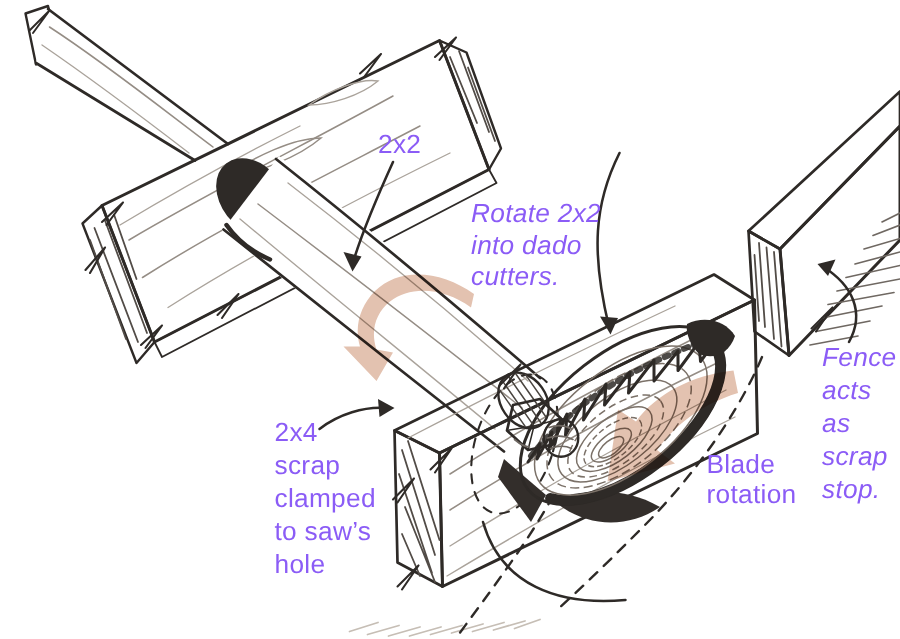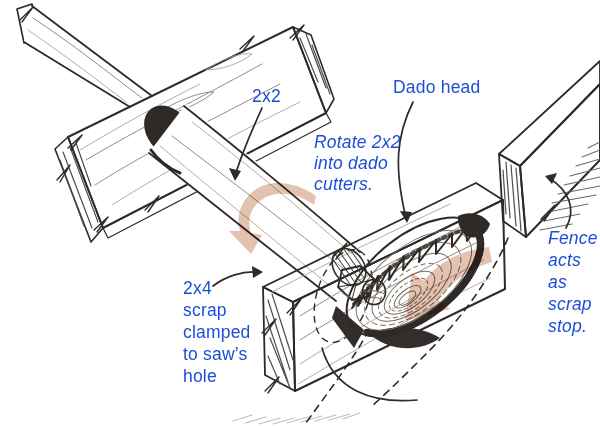--- a/index.html
+++ b/index.html
@@ -1,19 +1,19 @@
 <!DOCTYPE html>
 <html><head>
 <meta charset="utf-8">
 <style>
   html,body{margin:0;padding:0;background:#fff;}
   #stage{position:relative;width:600px;height:426px;background:#ffffff;overflow:hidden;
          font-family:"Liberation Sans",sans-serif;}
   svg{position:absolute;left:0;top:0;}
-  .lbl{position:absolute;font-size:17.5px;line-height:21px;color:#1d4ed8;font-weight:500;
+  .lbl{position:absolute;font-size:17.5px;line-height:21px;color:#8b5cf6;font-weight:500;
        white-space:pre-line;letter-spacing:.2px;}
   .it{font-style:italic;margin-left:13px;}
   .ink{stroke:#2e2a27;fill:none;stroke-linecap:round;stroke-linejoin:round;}
   .grain{stroke:#958d85;fill:none;stroke-width:1;stroke-linecap:round;}
   .grain2{stroke:#aaa39b;fill:none;stroke-width:.9;stroke-linecap:round;}
   .hatch{stroke:#524c47;fill:none;stroke-width:1.2;stroke-linecap:round;}
   .shade{stroke:#6f6862;fill:none;stroke-width:1.1;stroke-linecap:round;}
   .ring{stroke:#7b7168;fill:none;stroke-width:1;}
   .pink{fill:#e3c2b0;mix-blend-mode:multiply;}
   .gshadow{stroke:#c6beb5;stroke-width:1.2;fill:none;stroke-linecap:round;}
@@ -177,26 +177,27 @@
   </g>
   <g fill="#2e2a27" stroke="none">
     <path d="M235,181 L229,168 L241,171 Z"></path>
     <path d="M407,223 L400,211 L412,212 Z"></path>
     <path d="M263,272 L252,266 L253,278 Z"></path>
     <path d="M545,176 L557,173 L552,184 Z"></path>
   </g>
 </svg>
 
   <div class="lbl" style="left:252px;top:86px">2x2</div>
-  <div class="lbl" style="left:393px;top:77px">Dado head</div>
   <div class="lbl it" style="left:301px;top:132px;line-height:21px">Rotate 2x2
 into dado
 cutters.</div>
   <div class="lbl it" style="left:535px;top:227px;line-height:22px">Fence
 acts as
 scrap
 stop.</div>
+  <div class="lbl" style="left:471px;top:299px;line-height:20px">Blade
+rotation</div>
   <div class="lbl" style="left:183px;top:277px;line-height:22px">2x4
 scrap
 clamped
 to saw’s
 hole</div>
 </div>
 
 </body></html>

